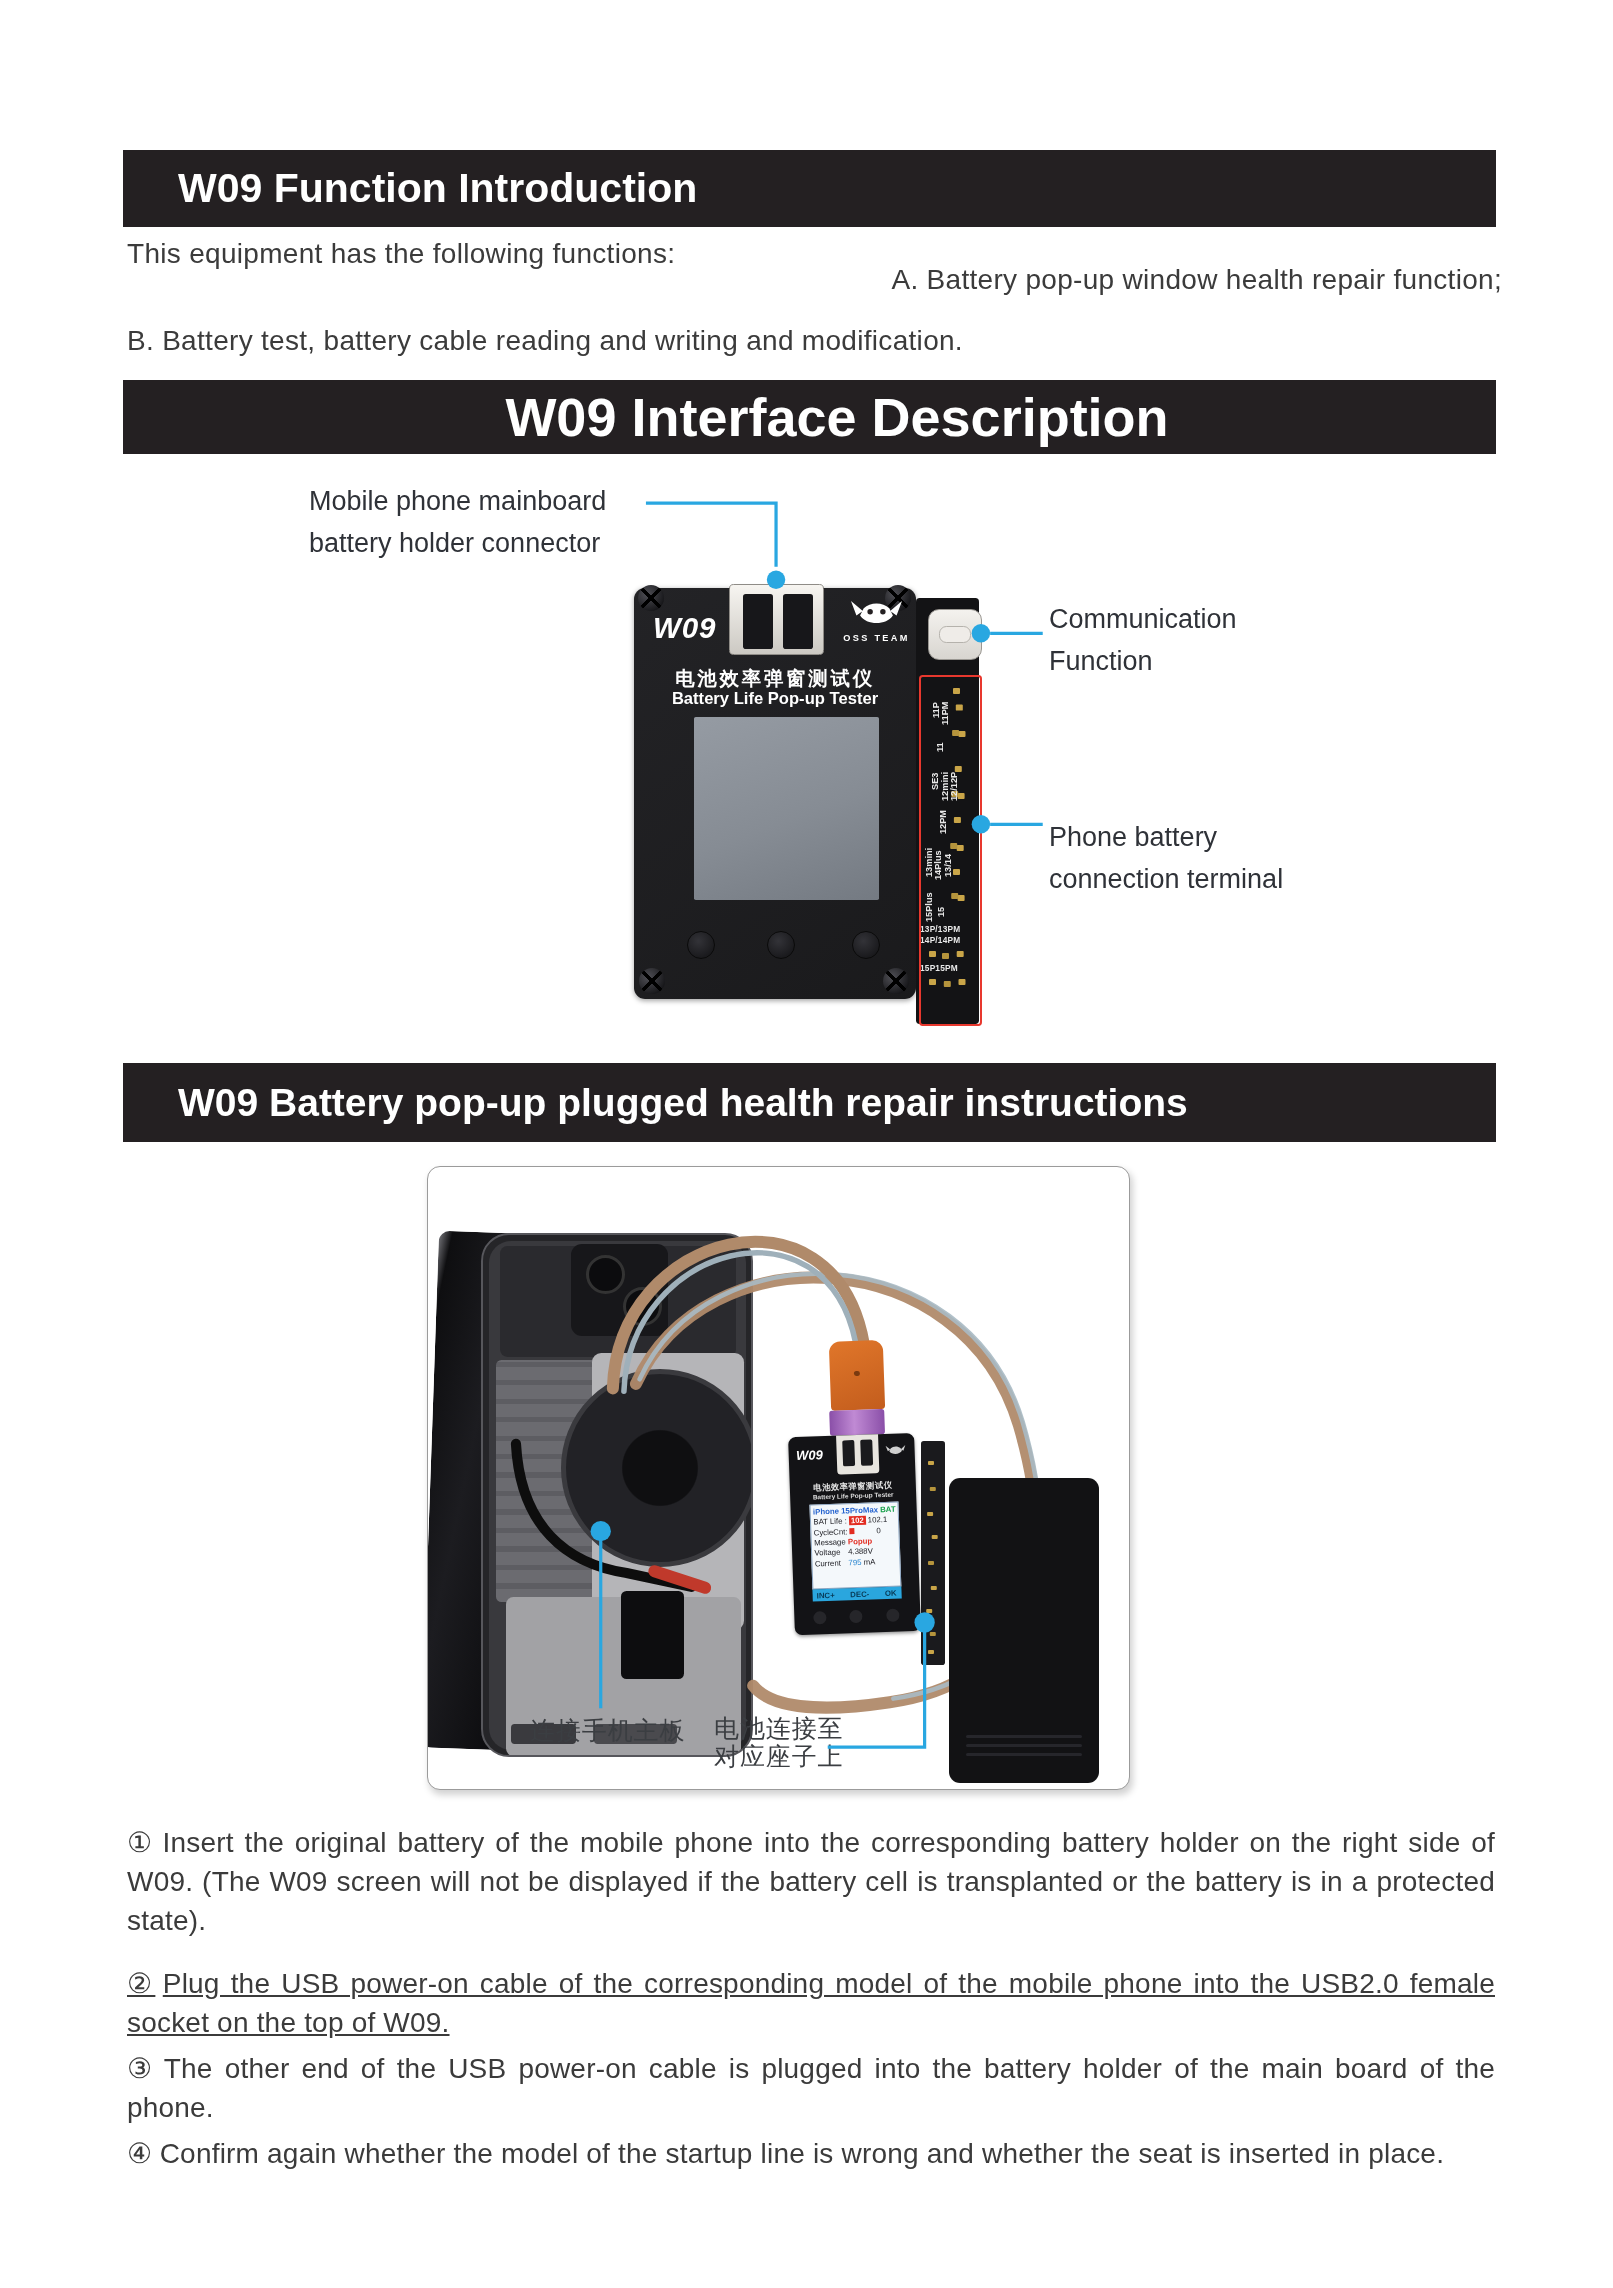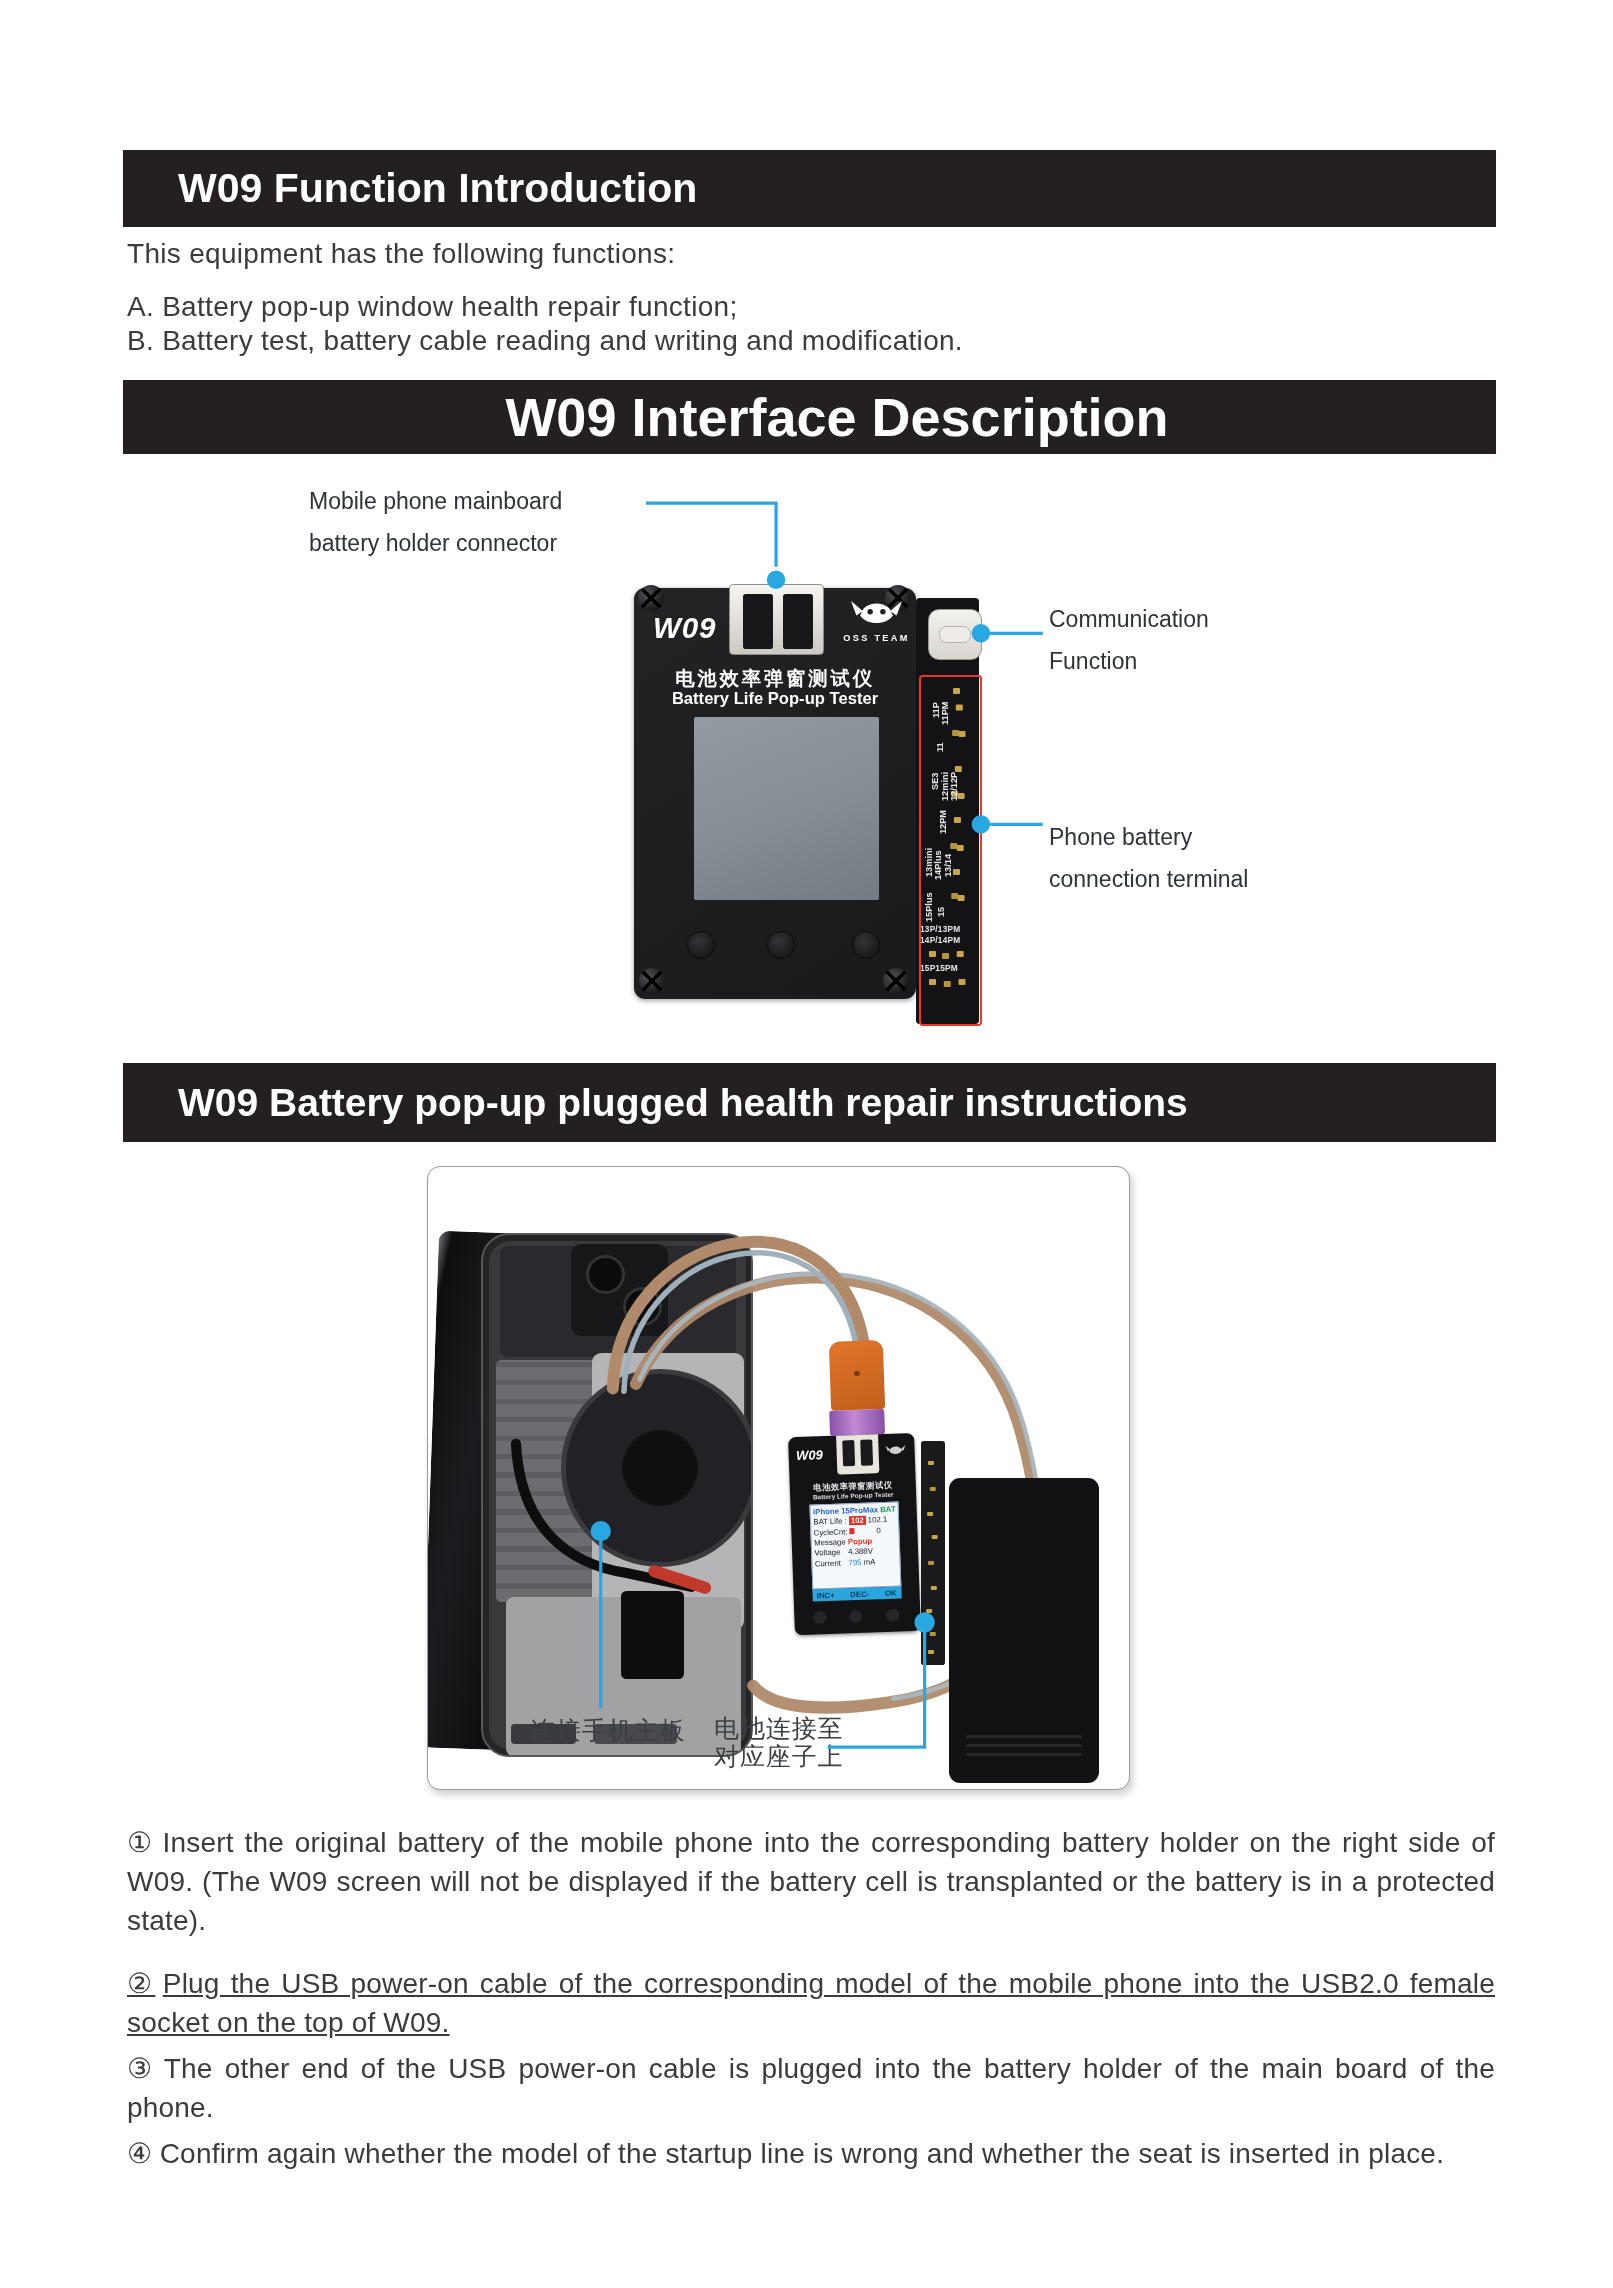--- a/index.html
+++ b/index.html
@@ -8,21 +8,21 @@
   .abs{position:absolute;}
   
   .bar{position:absolute;left:123px;width:1373px;background:#242022;color:#ffffff;
        font-weight:bold;display:flex;align-items:center;padding-left:55px;box-sizing:border-box;}
   #bar1{top:150px;height:77px;font-size:41px;}
   #bar2{top:380px;height:74px;font-size:54px;justify-content:center;}
   #bar3{top:1063px;height:79px;font-size:39px;}
   
   .intro-line{position:absolute;left:127px;width:1375px;font-size:28px;color:#3b3b3b;letter-spacing:0.3px;}
   
-  .callout{position:absolute;color:#2f3238;font-size:23px;line-height:42px;}
+  .callout{position:absolute;color:#2f3238;font-size:27px;line-height:42px;}
   .callout-cn{position:absolute;color:#3b3e42;font-size:25px;letter-spacing:0.9px;}
   
   #dev1{position:absolute;left:634px;top:588px;width:282px;height:411px;border-radius:11px;
         background:linear-gradient(145deg,#232326,#1a1a1c);box-shadow:0 1.8px 5.5px rgba(0,0,0,.35);}
   .screw{position:absolute;width:26px;height:26px;border-radius:50%;
      background:linear-gradient(45deg,transparent 46%,#000 46%,#000 54%,transparent 54%),
                 linear-gradient(-45deg,transparent 46%,#000 46%,#000 54%,transparent 54%),
                 radial-gradient(circle at 35% 35%,#4f4f55,#17171a 75%);}
   #usbA1{position:absolute;left:729px;top:584px;width:95px;height:71px;border-radius:4.6px;
         background:linear-gradient(#f7f5f1,#ccc9c3);border:1.8px solid #8f8c87;box-sizing:border-box;}
@@ -91,21 +91,21 @@
 </style>
 </head>
 <body>
 
 <div id="page">
 
   <div class="bar" id="bar1">
     <span>W09 Function Introduction</span>
   </div>
   <div class="intro-line" style="top:238px;">This equipment has the following functions:</div>
-  <div class="intro-line" style="top:291px;">A. Battery pop-up window health repair function;</div>
+  <div class="intro-line" style="top:264px;text-align:right;">A. Battery pop-up window health repair function;</div>
   <div class="intro-line" style="top:325px;">B. Battery test, battery cable reading and writing and modification.</div>
 
   <div class="bar" id="bar2">
     <span>W09 Interface Description</span>
   </div>
 
   <div class="callout" style="left:309px;top:480px;">
     <div>Mobile phone mainboard</div>
     <div>battery holder connector</div>
   </div>

